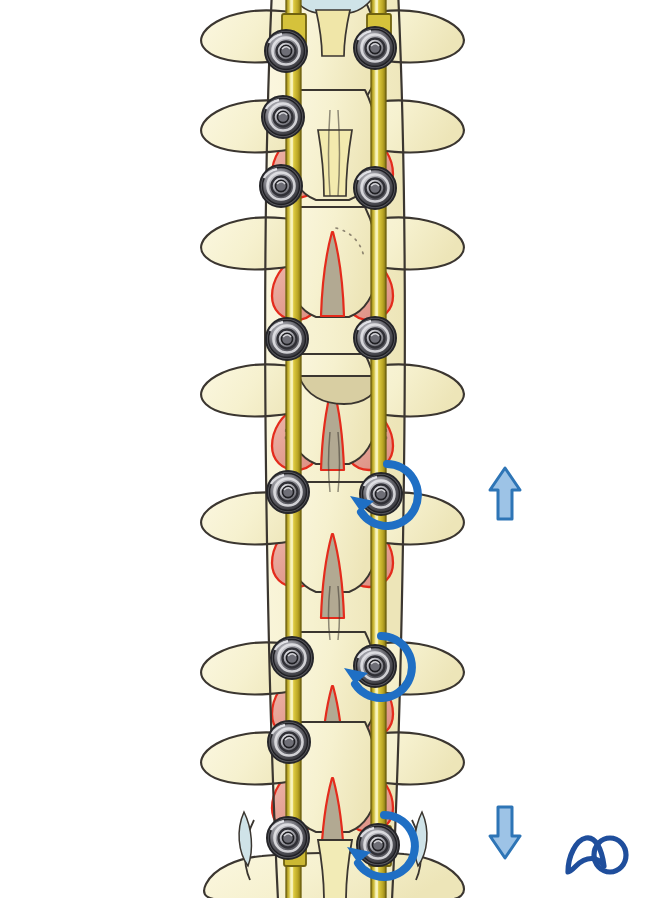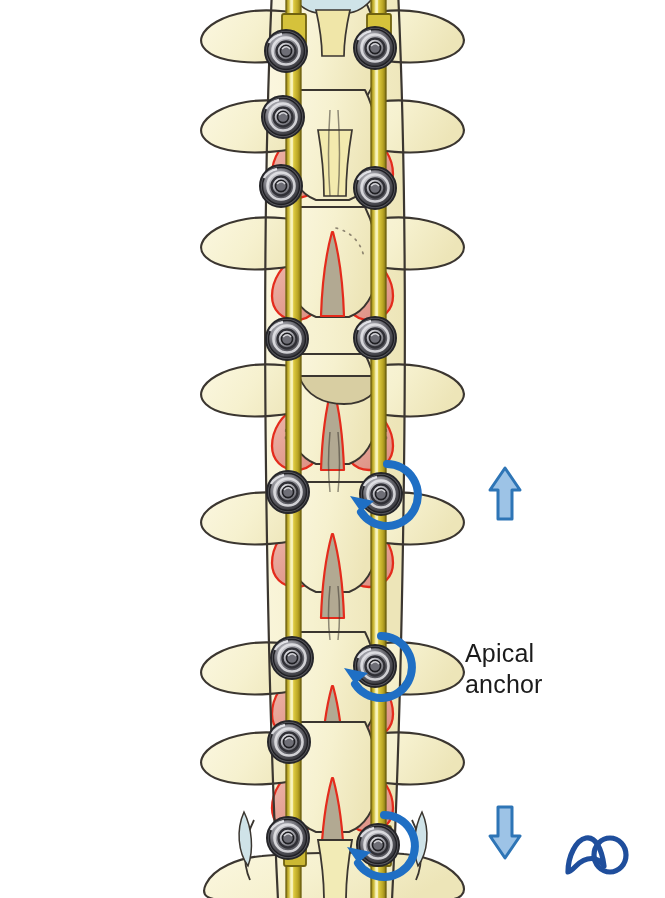--- a/index.html
+++ b/index.html
@@ -229,16 +229,14 @@
       <path d="M 505 858 L 520 836 L 512 836 L 512 807 L 498 807 L 498 836 L 490 836 Z" fill="#9DC3E6" stroke="#2E75B6" stroke-width="3" stroke-linejoin="round"></path>
     </g>
 
     <g class="ao-logo">
       <path d="M 568 872 C 568 856 576 840 586 838 C 596 836 602 850 604 866
                C 598 856 586 856 576 866 C 572 870 570 872 568 872 Z" fill="none" stroke="#1F4E9C" stroke-width="5.2" stroke-linejoin="round" stroke-linecap="round"></path>
       <ellipse cx="610" cy="855" rx="16" ry="17" fill="none" stroke="#1F4E9C" stroke-width="5.2"></ellipse>
     </g>
   </svg>
 
-  <div class="label-apical" style="left:465px; top:638px; width:110px;">Apical
-anchor</div>
 
 </div>
 
 </body></html>

